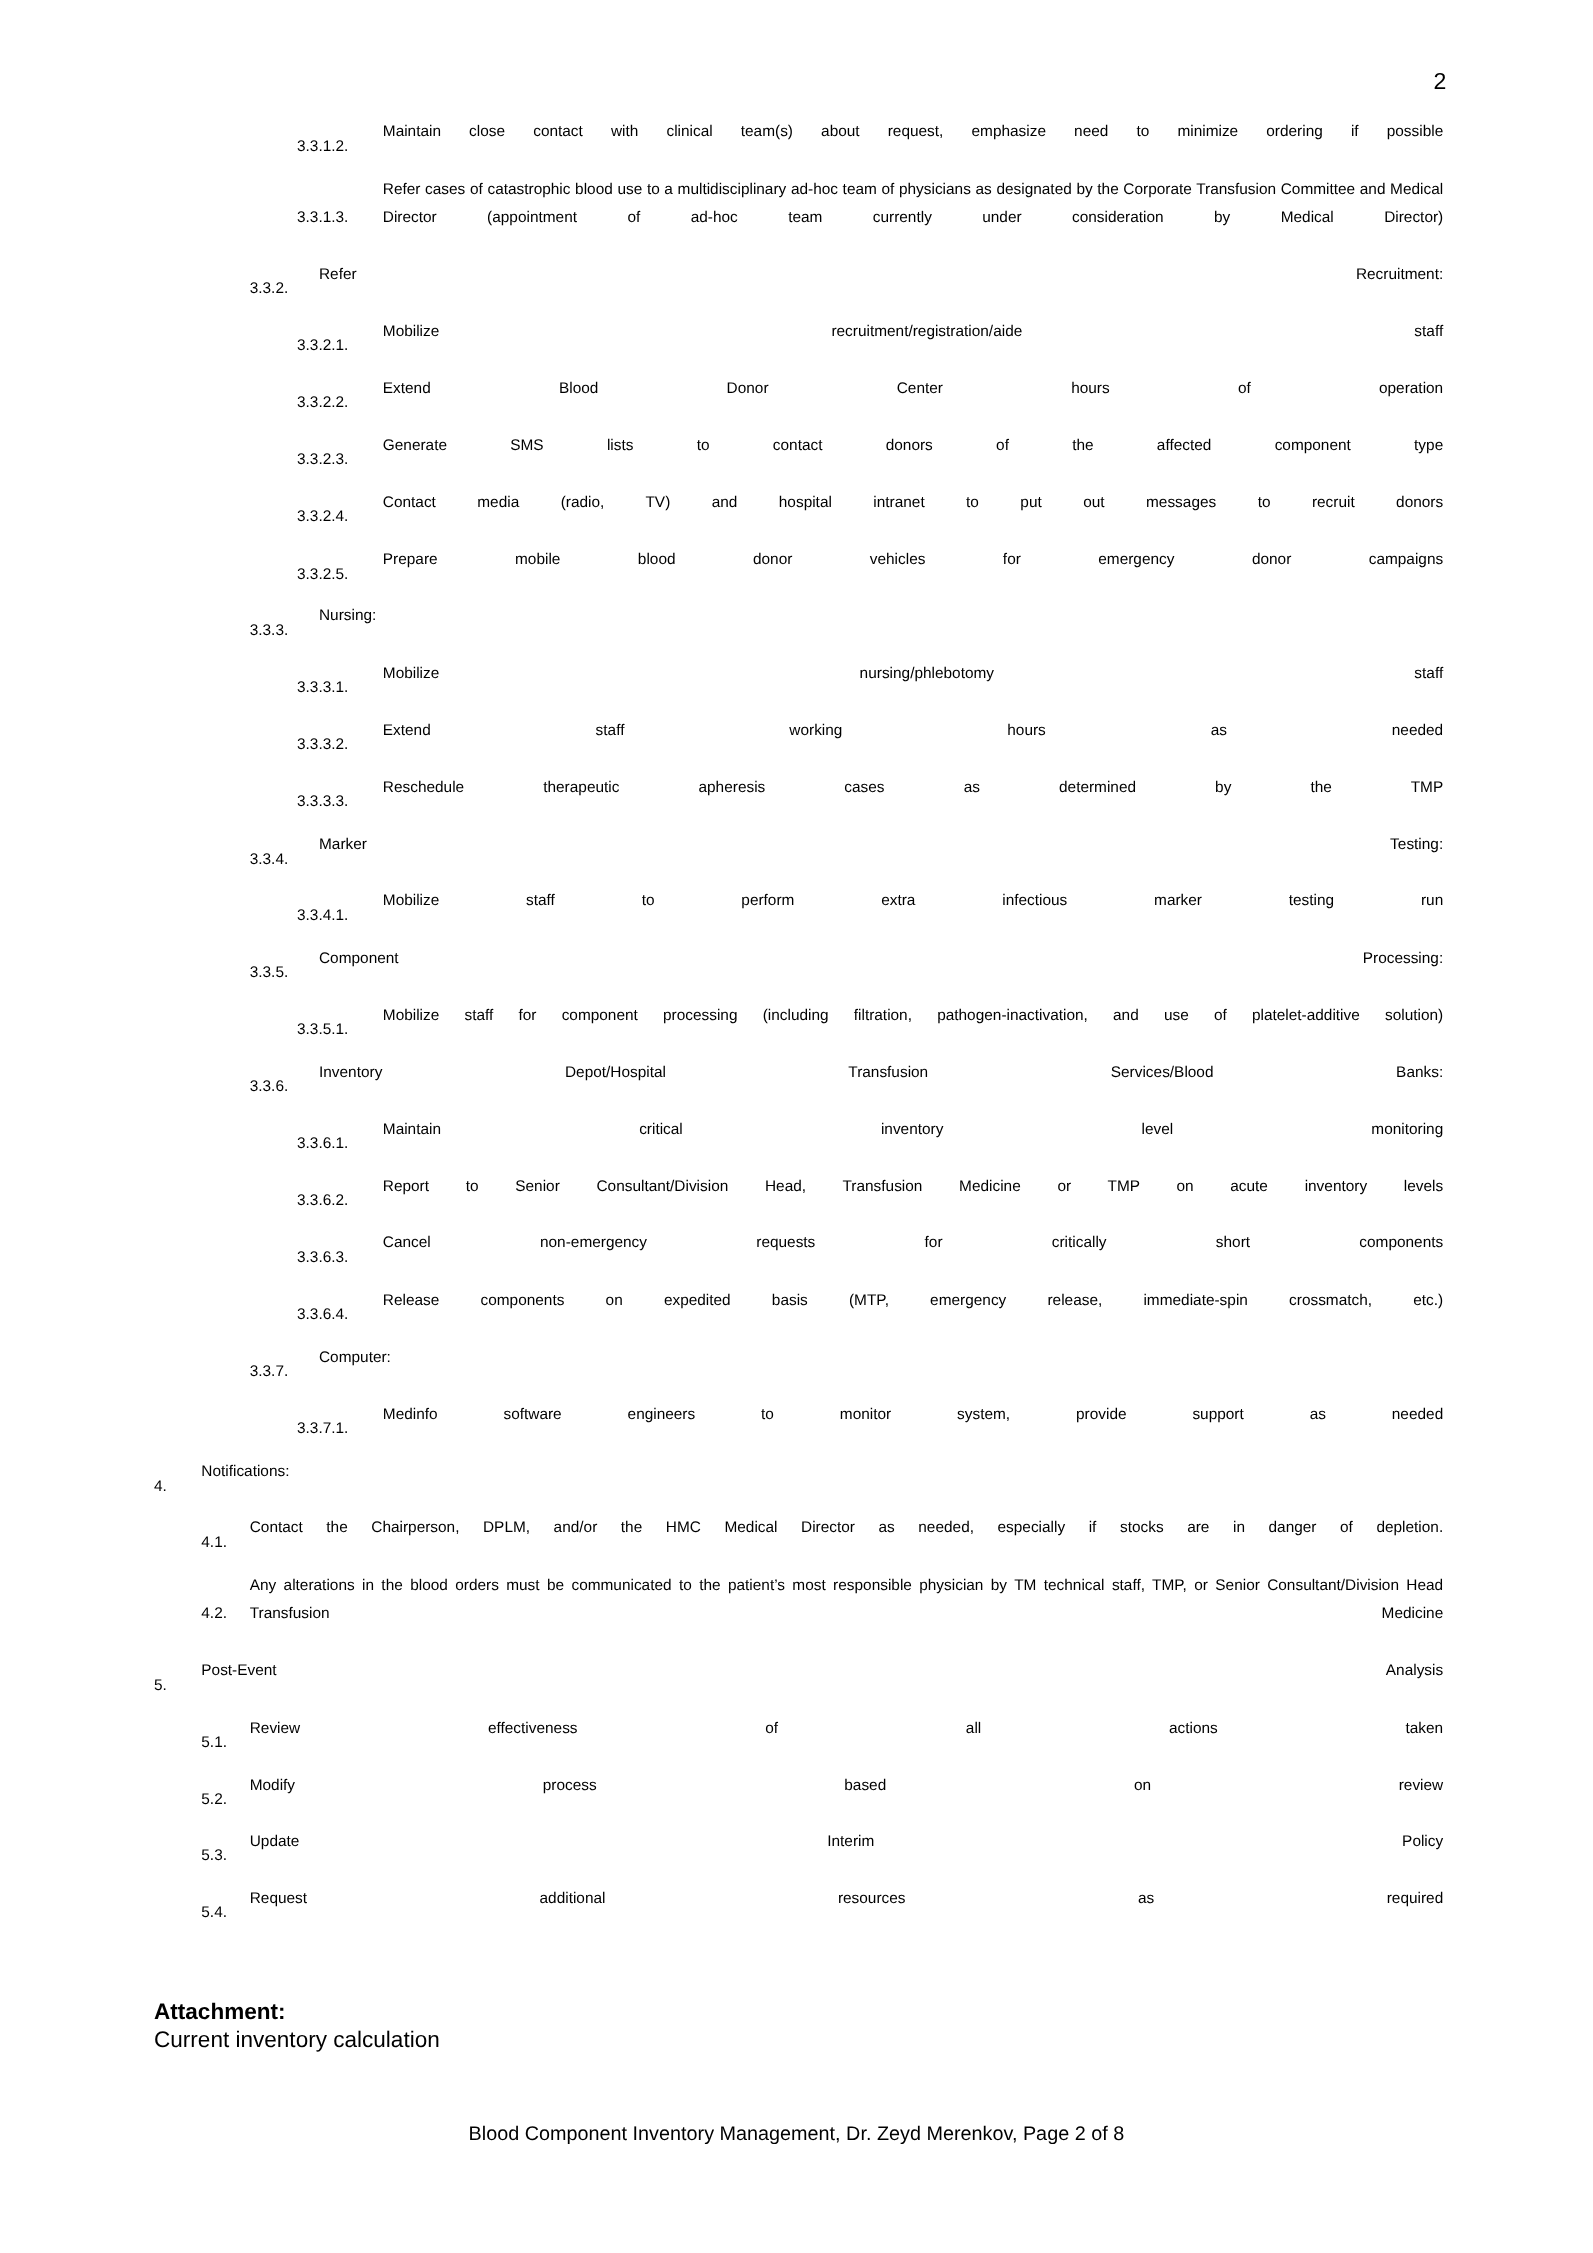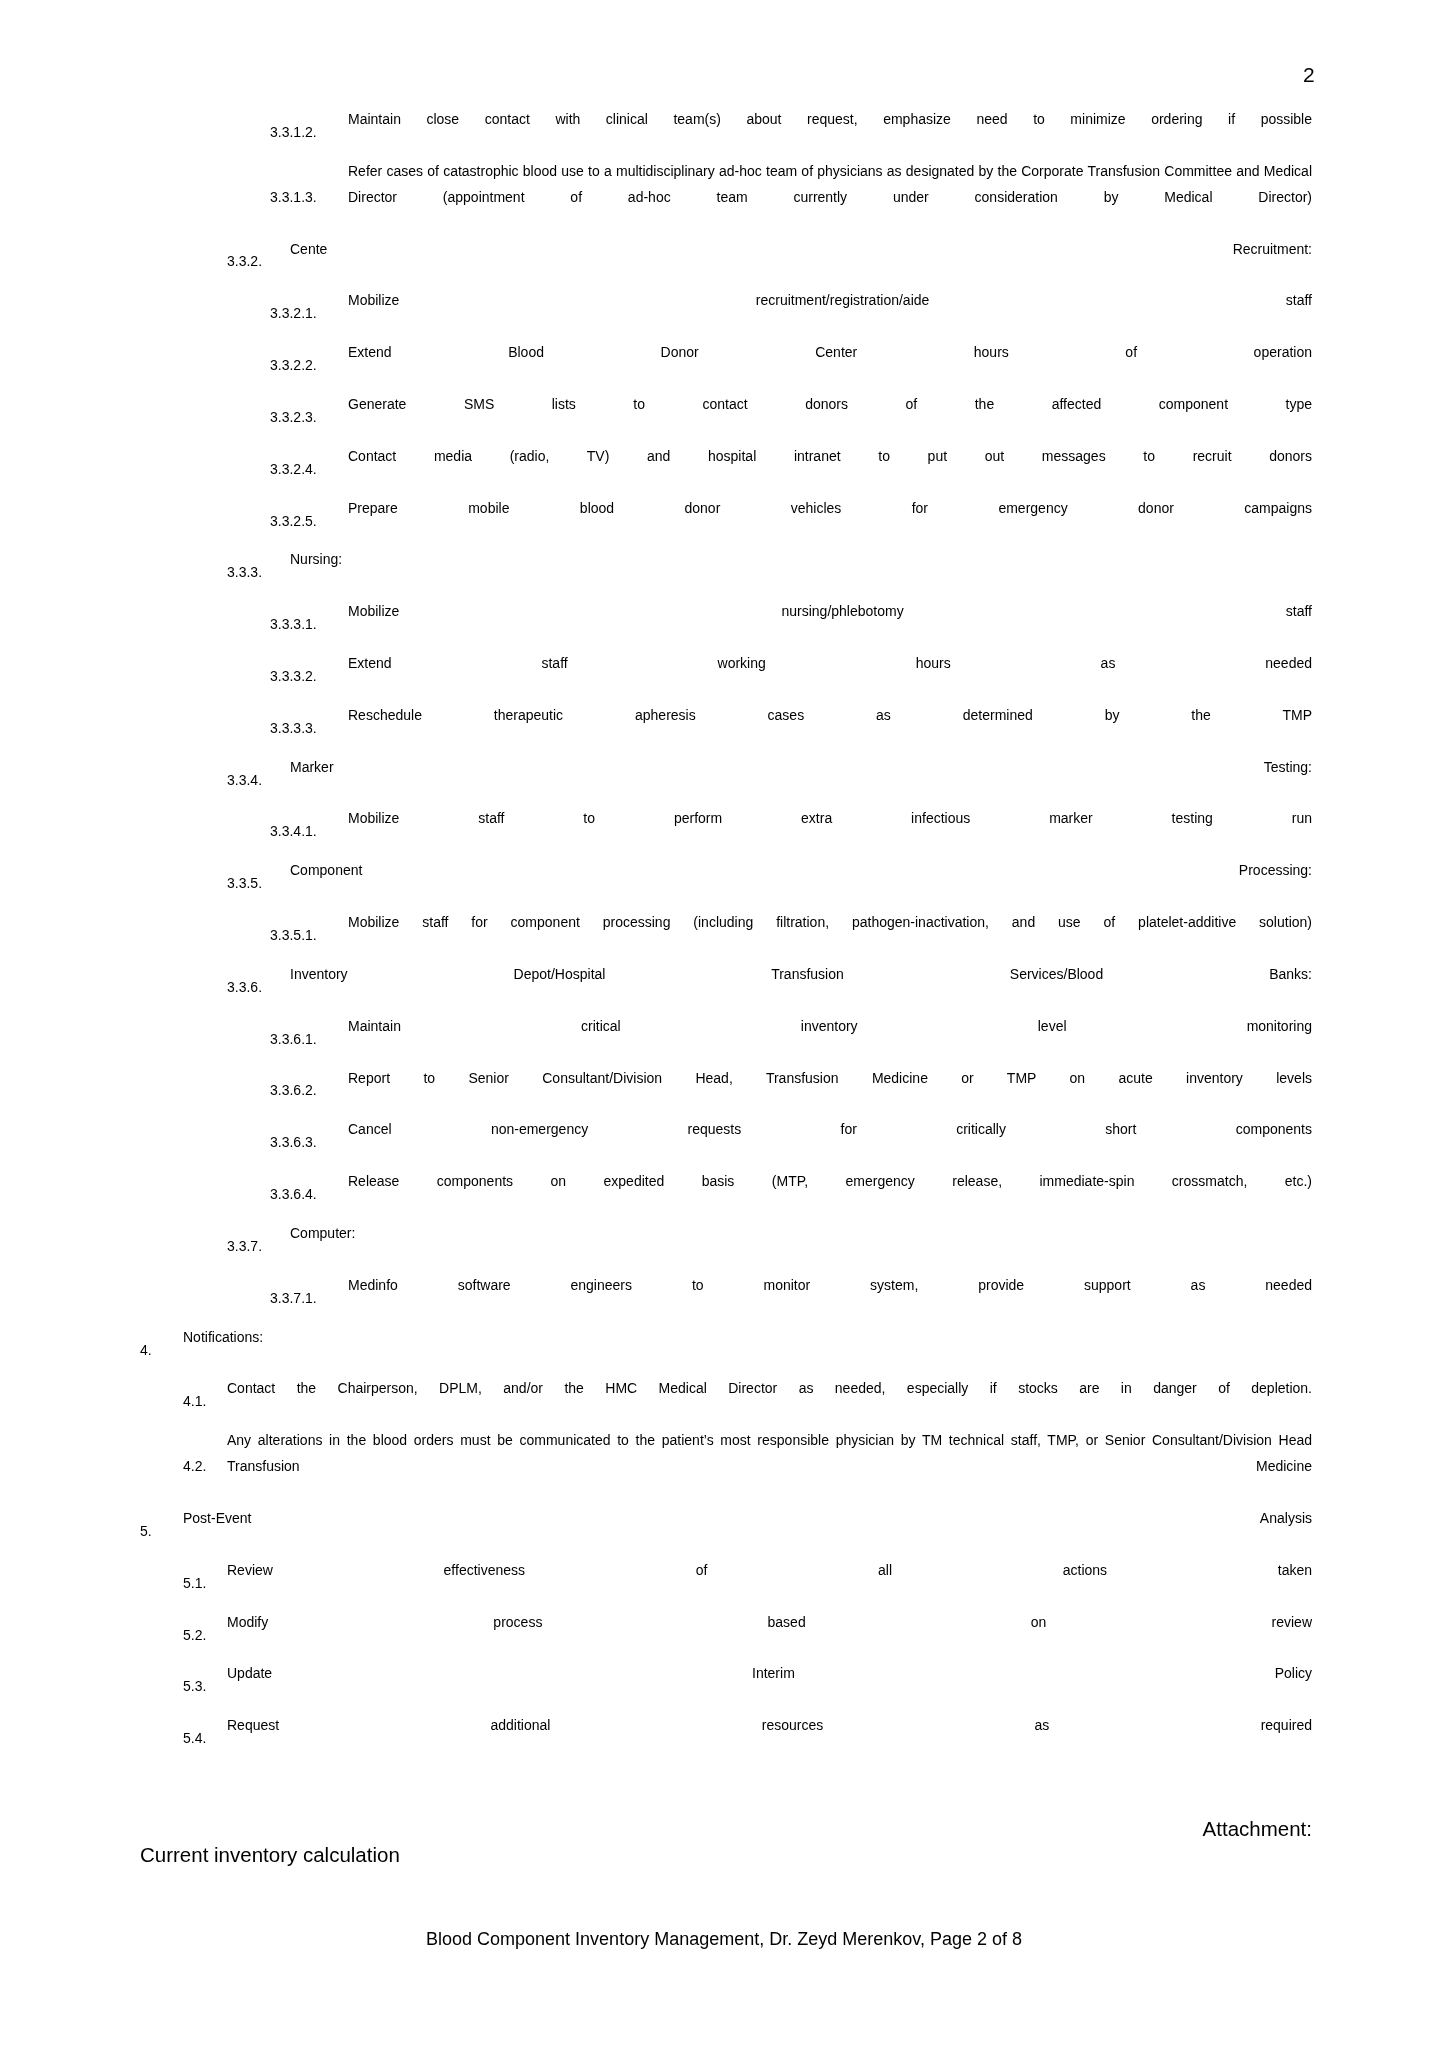--- a/index.html
+++ b/index.html
@@ -80,22 +80,21 @@
   .lvl4 { margin-left: 130px; }
   .lvl4 .num { width: 78px; }
 
   
   .attachment-block {
     margin-top: 51px;
     font-size: 20.5px;
     line-height: 25.9px;
   }
   .attachment-title {
-    font-weight: normal;
-    text-align: right;
+    font-weight: bold;
   }
   .attachment-text {
     font-weight: normal;
   }
 
   
   .footer {
     position: absolute;
     left: 0;
     right: 0;
@@ -117,21 +116,21 @@
   <div class="item lvl4">
         <span class="num">3.3.1.2.</span>
         <span class="txt">Maintain close contact with clinical team(s) about request, emphasize need to minimize ordering if possible</span>
       </div>
       <div class="item lvl4">
         <span class="num">3.3.1.3.</span>
         <span class="txt">Refer cases of catastrophic blood use to a multidisciplinary ad-hoc team of physicians as designated by the Corporate Transfusion Committee and Medical Director (appointment of ad-hoc team currently under consideration by Medical Director)</span>
       </div>
       <div class="item lvl3">
         <span class="num">3.3.2.</span>
-        <span class="txt">Cente Recruitment:</span>
+        <span class="txt">Refer Recruitment:</span>
       </div>
       <div class="item lvl4">
         <span class="num">3.3.2.1.</span>
         <span class="txt">Mobilize recruitment/registration/aide staff</span>
       </div>
       <div class="item lvl4">
         <span class="num">3.3.2.2.</span>
         <span class="txt">Extend Blood Donor Center hours of operation</span>
       </div>
       <div class="item lvl4">

